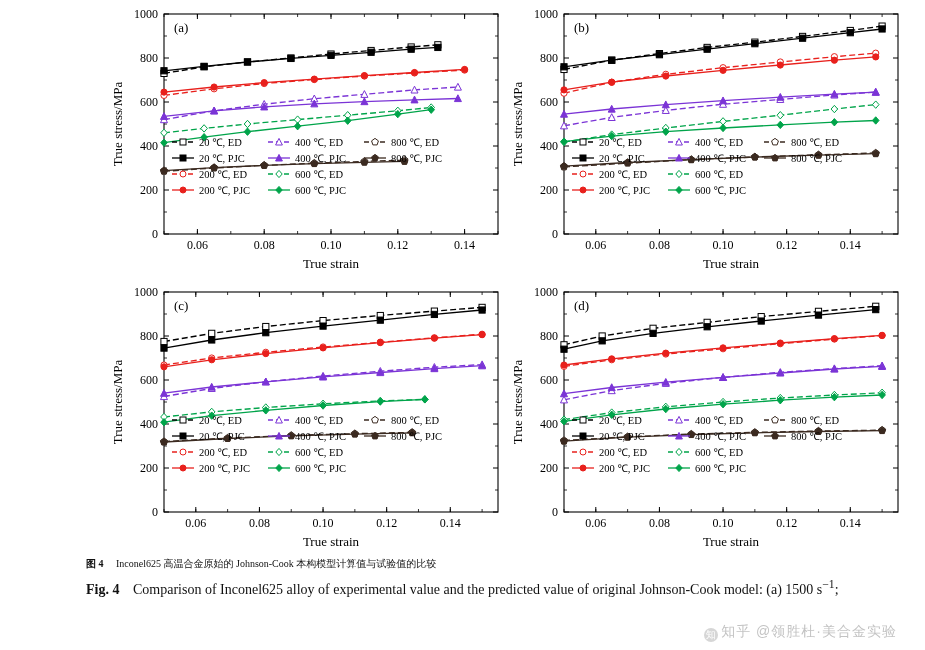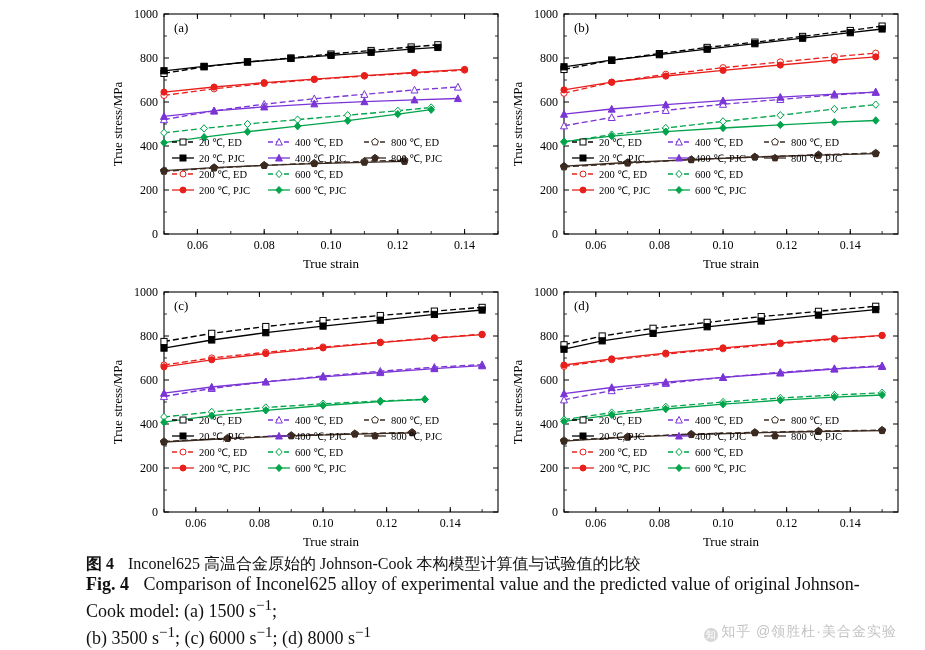--- a/index.html
+++ b/index.html
@@ -44,27 +44,27 @@
     position: absolute;
     left: 86px;
     top: 553px;
     width: 800px;
     font-family: "Liberation Serif", serif;
     font-size: 12.5px;
     line-height: 21px;
     color: #111;
   }
   .caption .cn-line {
-    font-size: 16px;
+    font-size: 10px;
   }
   .caption b {
     font-weight: bold;
   }
   .caption .en-line {
-    font-size: 18px;
+    font-size: 14px;
   }
   .watermark {
     position: absolute;
     right: 28px;
     bottom: 8px;
     font-family: "Liberation Sans", sans-serif;
     font-size: 14px;
     color: #b9b9b9;
     letter-spacing: 1px;
     white-space: nowrap;
@@ -824,21 +824,18 @@
 
   <div class="caption">
     <div class="cn-line">
       <b>图 4</b>
       <span style="display:inline-block;width:10px"></span><span>Inconel625 高温合金原始的 Johnson-Cook 本构模型计算值与试验值的比较</span>
     </div>
     <div class="en-line">
       <b>Fig. 4</b>
       <span style="display:inline-block;width:10px"></span><span>Comparison of Inconel625 alloy of experimental value and the predicted value of original Johnson-Cook model: (a) 1500 s</span><sup>−1</sup><span>;</span>
     </div>
-    <div class="en-line">
-      <span>(b) 3500 s</span><sup>−1</sup><span>; (c) 6000 s</span><sup>−1</sup><span>; (d) 8000 s</span><sup>−1</sup>
-    </div>
   </div>
 
   <div class="watermark">
     <span class="wm-logo">知</span><span>知乎 @领胜杜·美合金实验</span>
   </div>
 </div>
 
 </body></html>

